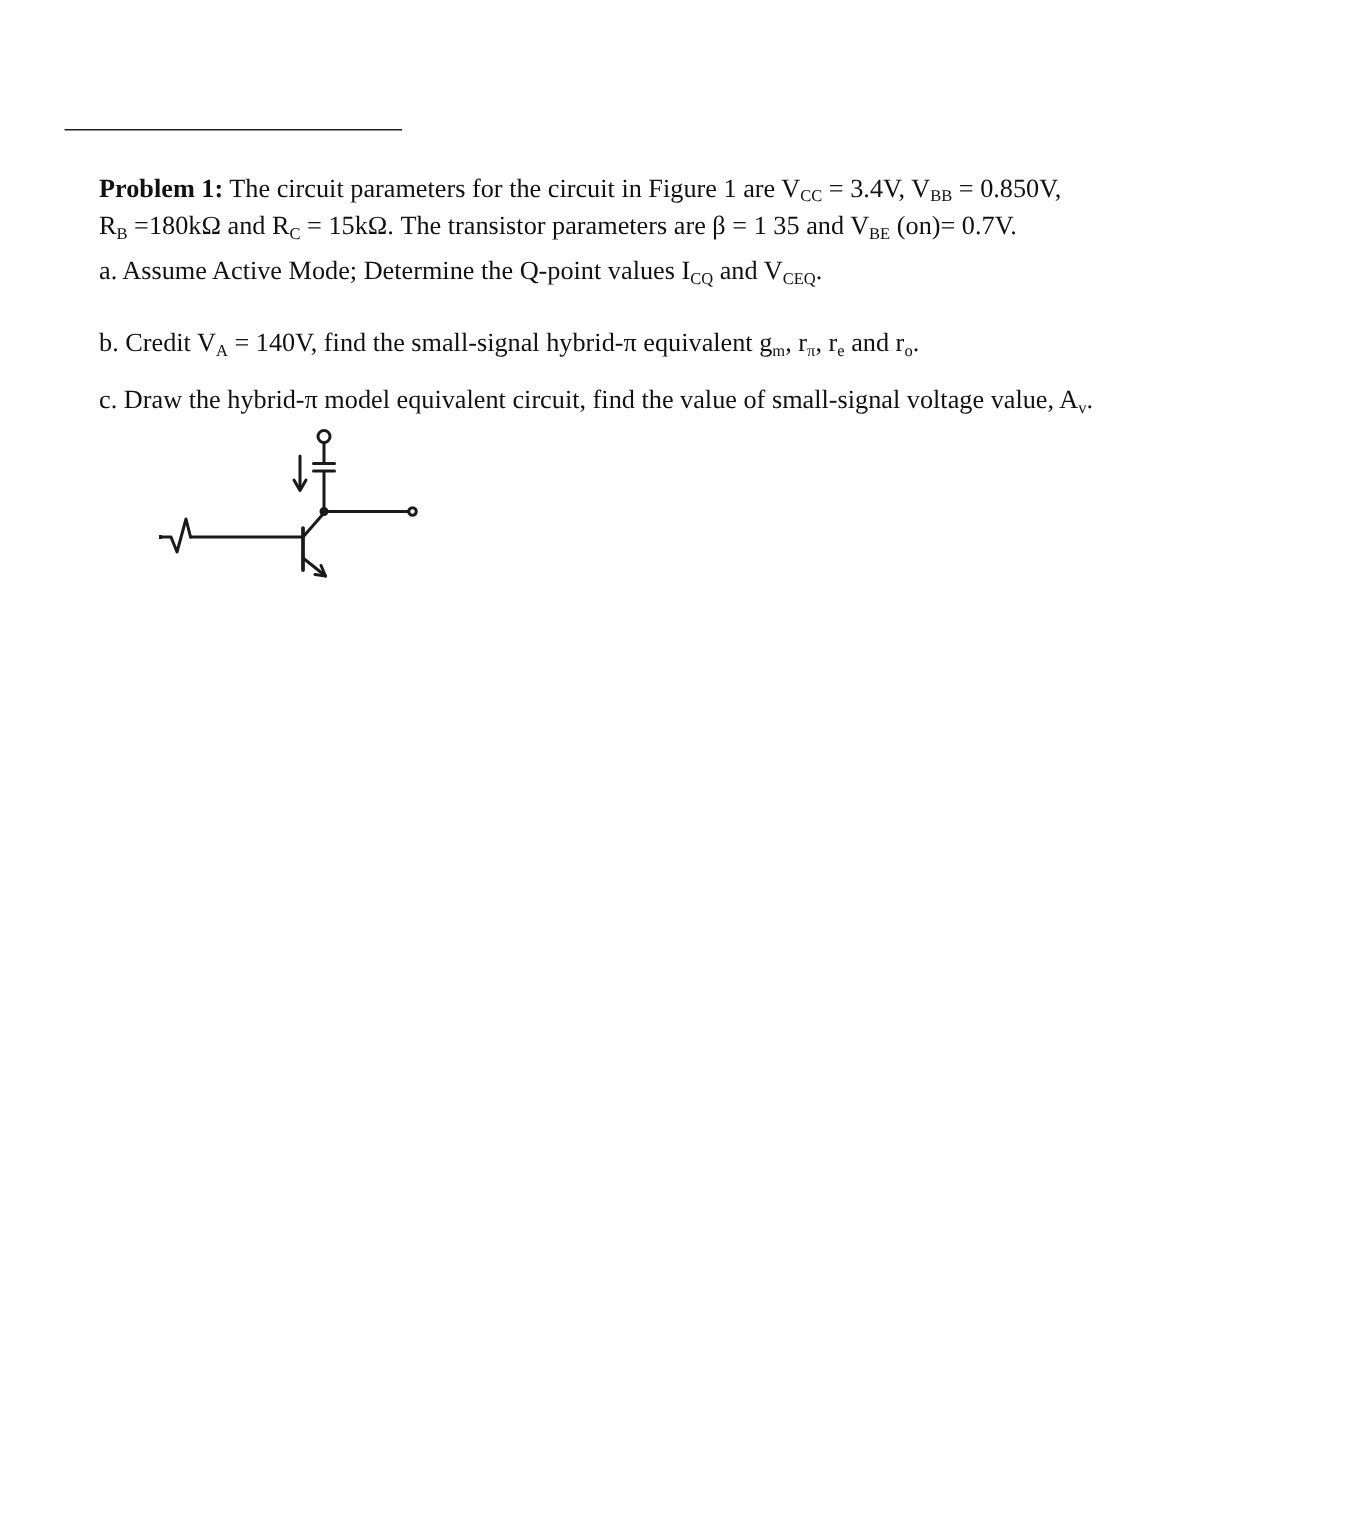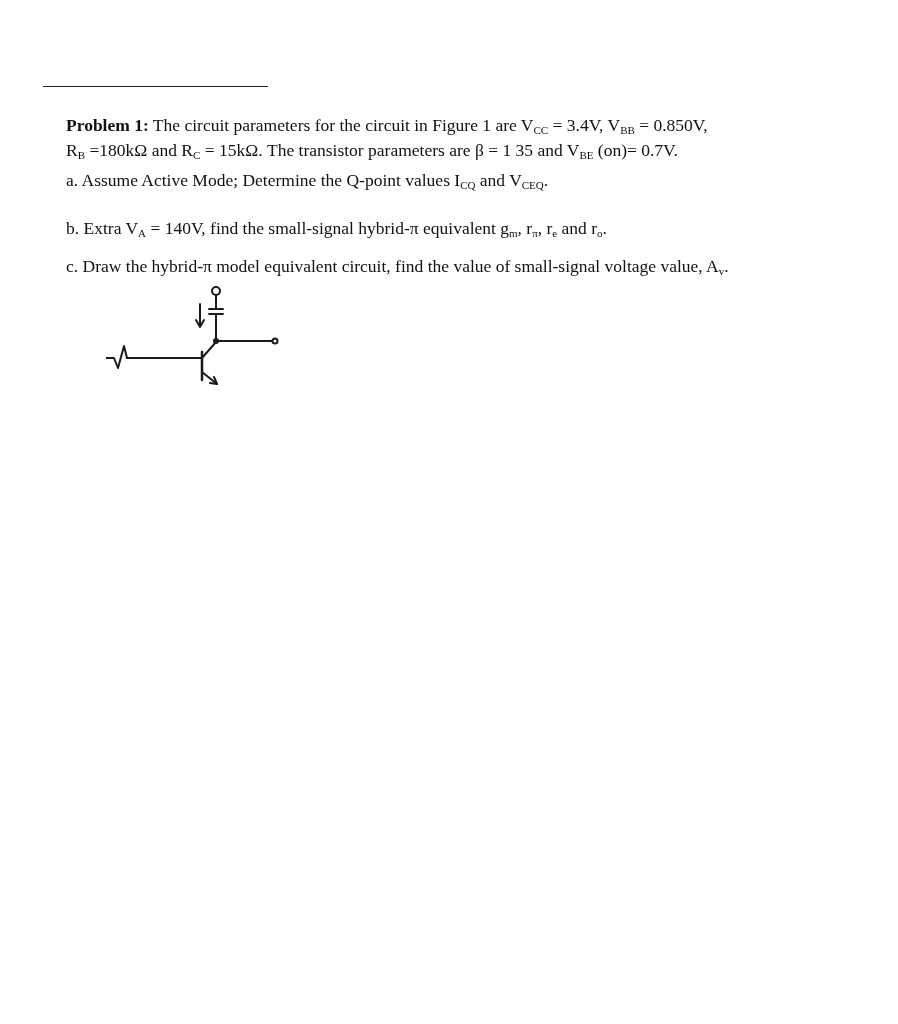--- a/index.html
+++ b/index.html
@@ -21,21 +21,21 @@
 <div class="para" style="top:113px;">
   <b>Problem 1:</b><span> The circuit parameters for the circuit in Figure 1 are V</span><sub>CC</sub><span> = 3.4V, V</span><sub>BB</sub><span> = 0.850V,</span><br>
   <span>R</span><sub>B</sub><span> =180kΩ and R</span><sub>C</sub><span> = 15kΩ. The transistor parameters are β = 1 35 and V</span><sub>BE</sub><span> (on)= 0.7V.</span>
 </div>
 
 <div class="para" style="top:168px;">
   <span>a. Assume Active Mode; Determine the Q-point values I</span><sub>CQ</sub><span> and V</span><sub>CEQ</sub><span>.</span>
 </div>
 
 <div class="para" style="top:216px;">
-  <span>b. Extra V</span><sub>A</sub><span> = 140V, find the small-signal hybrid-π equivalent g</span><sub>m</sub><span>, r</span><sub>π</sub><span>, r</span><sub>e</sub><span> and  r</span><sub>o</sub><span>.</span>
+  <span>b. Credit V</span><sub>A</sub><span> = 140V, find the small-signal hybrid-π equivalent g</span><sub>m</sub><span>, r</span><sub>π</sub><span>, r</span><sub>e</sub><span> and  r</span><sub>o</sub><span>.</span>
 </div>
 
 <div class="para" style="top:254px;">
   <span>c. Draw the hybrid-π model equivalent circuit, find the value of small-signal voltage value, A</span><sub>v</sub><span>.</span>
 </div>
 
 <svg style="left:20px; top:280px;" width="300" height="250" viewBox="0 0 300 250" fill="none" stroke="#1a1a1a" stroke-width="2" stroke-linecap="round" stroke-linejoin="round">
 
   <circle cx="196" cy="11" r="4"></circle>
   <line x1="196" y1="15" x2="196" y2="28"></line>

